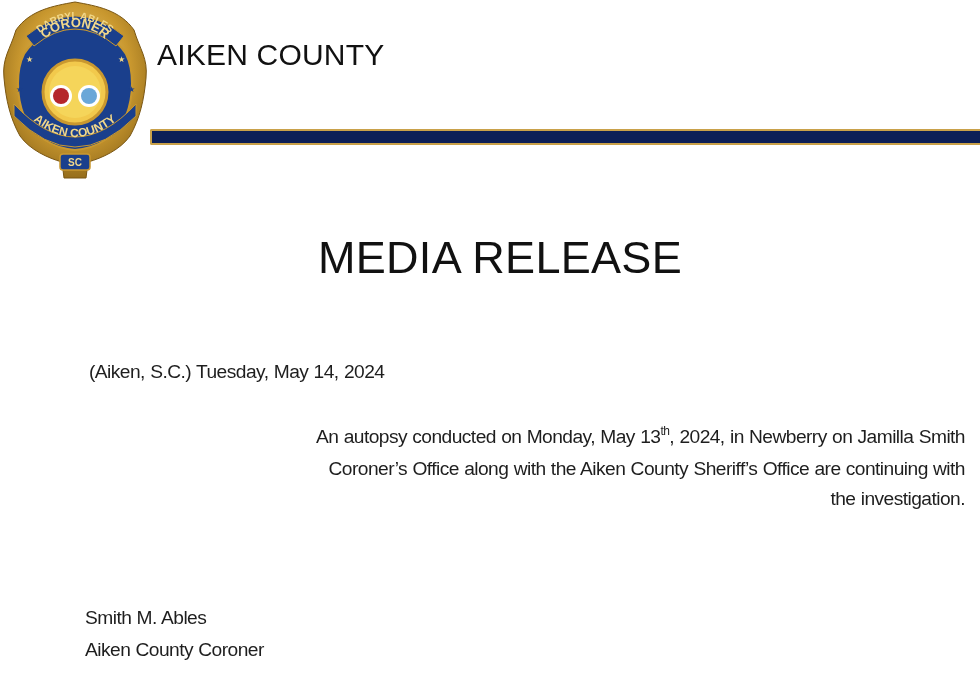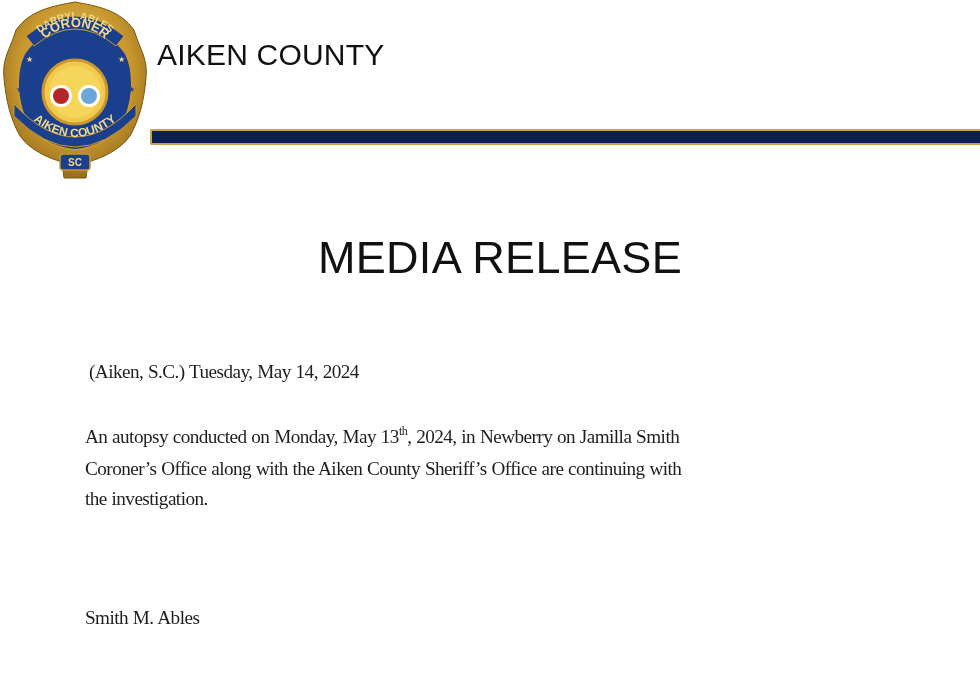--- a/index.html
+++ b/index.html
@@ -17,26 +17,26 @@
   .header-bar {
     position: absolute; left: 150px; top: 129px; width: 830px; height: 12px;
     background: #0c1f57; border-top: 2px solid #c9a14a; border-bottom: 2px solid #c9a14a;
     border-left: 2px solid #c9a14a; border-radius: 2px 0 0 2px;
   }
   .release-title {
     position: absolute; left: 0; width: 1000px; top: 232px; text-align: center;
     font-family: "Liberation Sans", sans-serif; font-size: 45px; color: #111; letter-spacing: 0.3px;
   }
   .body-text {
-    font-family: Liberation Serif, serif; font-size: 19.2px; color: #1e1e1e;
+    font-family: Liberation Sans, sans-serif; font-size: 19.2px; color: #1e1e1e;
     letter-spacing: -0.55px; word-spacing: 0.5px;
   }
   .dateline { position: absolute; left: 89px; top: 361px; white-space: nowrap; }
   .paragraph { position: absolute; left: 85px; top: 422px; width: 880px; line-height: 30px; }
-  .paragraph span { display: block; white-space: nowrap; }
+  .paragraph span { display: block; white-space: nowrap; text-align: right; }
   sup { font-size: 12px; vertical-align: 0; position: relative; top: -8px; }
   .signature { position: absolute; left: 85px; top: 602px; line-height: 32px; }
   .signature div { white-space: nowrap; }
 </style>
 </head>
 <body>
 
 <svg class="badge" viewBox="0 0 146 184" xmlns="http://www.w3.org/2000/svg">
   <defs>
     <radialGradient id="gold" cx="50%" cy="40%" r="65%">
@@ -89,13 +89,14 @@
 <div class="body-text dateline">(Aiken, S.C.) Tuesday, May 14, 2024</div>
 
 <div class="body-text paragraph">
   <span><span style="display:inline">An autopsy conducted on Monday, May 13</span><sup>th</sup><span style="display:inline">, 2024, in Newberry on Jamilla Smith</span></span>
   <span>Coroner’s Office along with the Aiken County Sheriff’s Office are continuing with</span>
   <span>the investigation.</span>
 </div>
 
 <div class="body-text signature">
   <div>Smith M. Ables</div>
+  <div>Aiken County Coroner</div>
 </div>
 
 </body></html>

